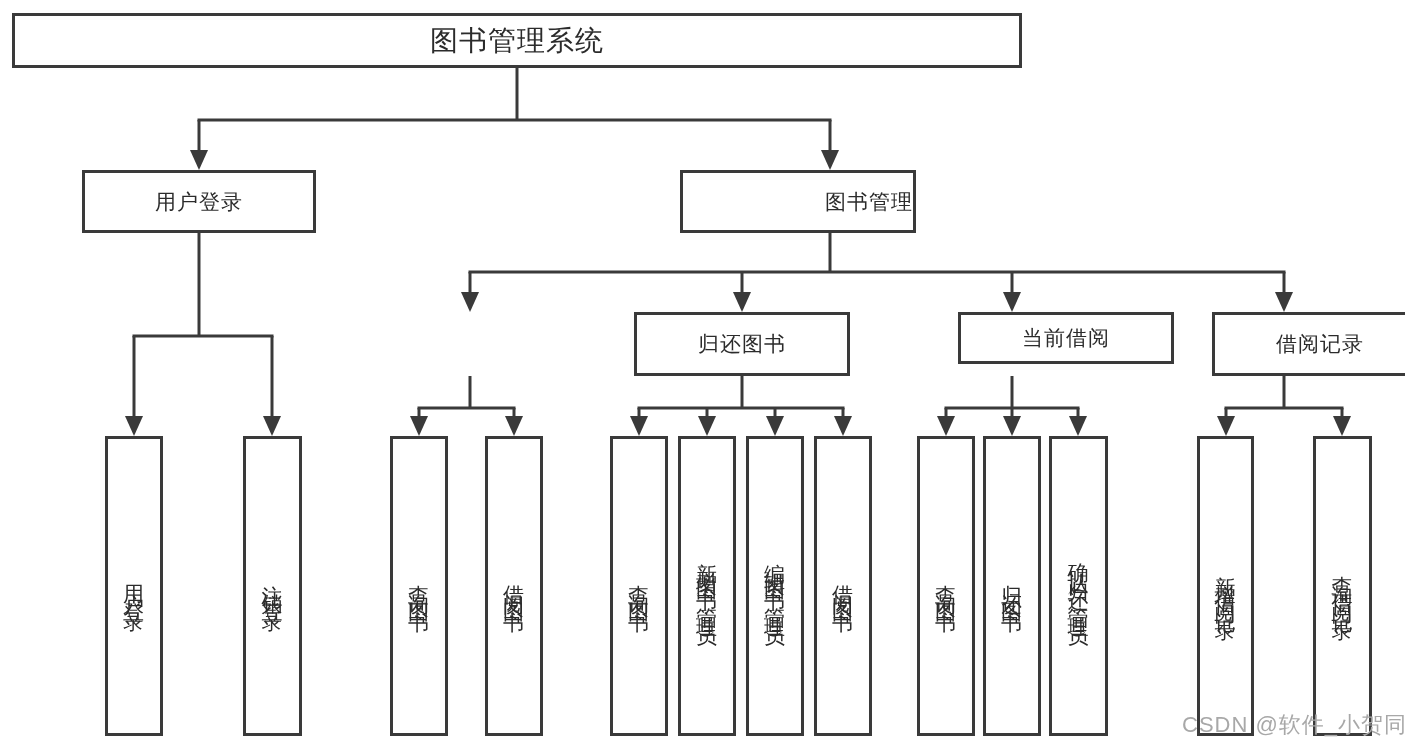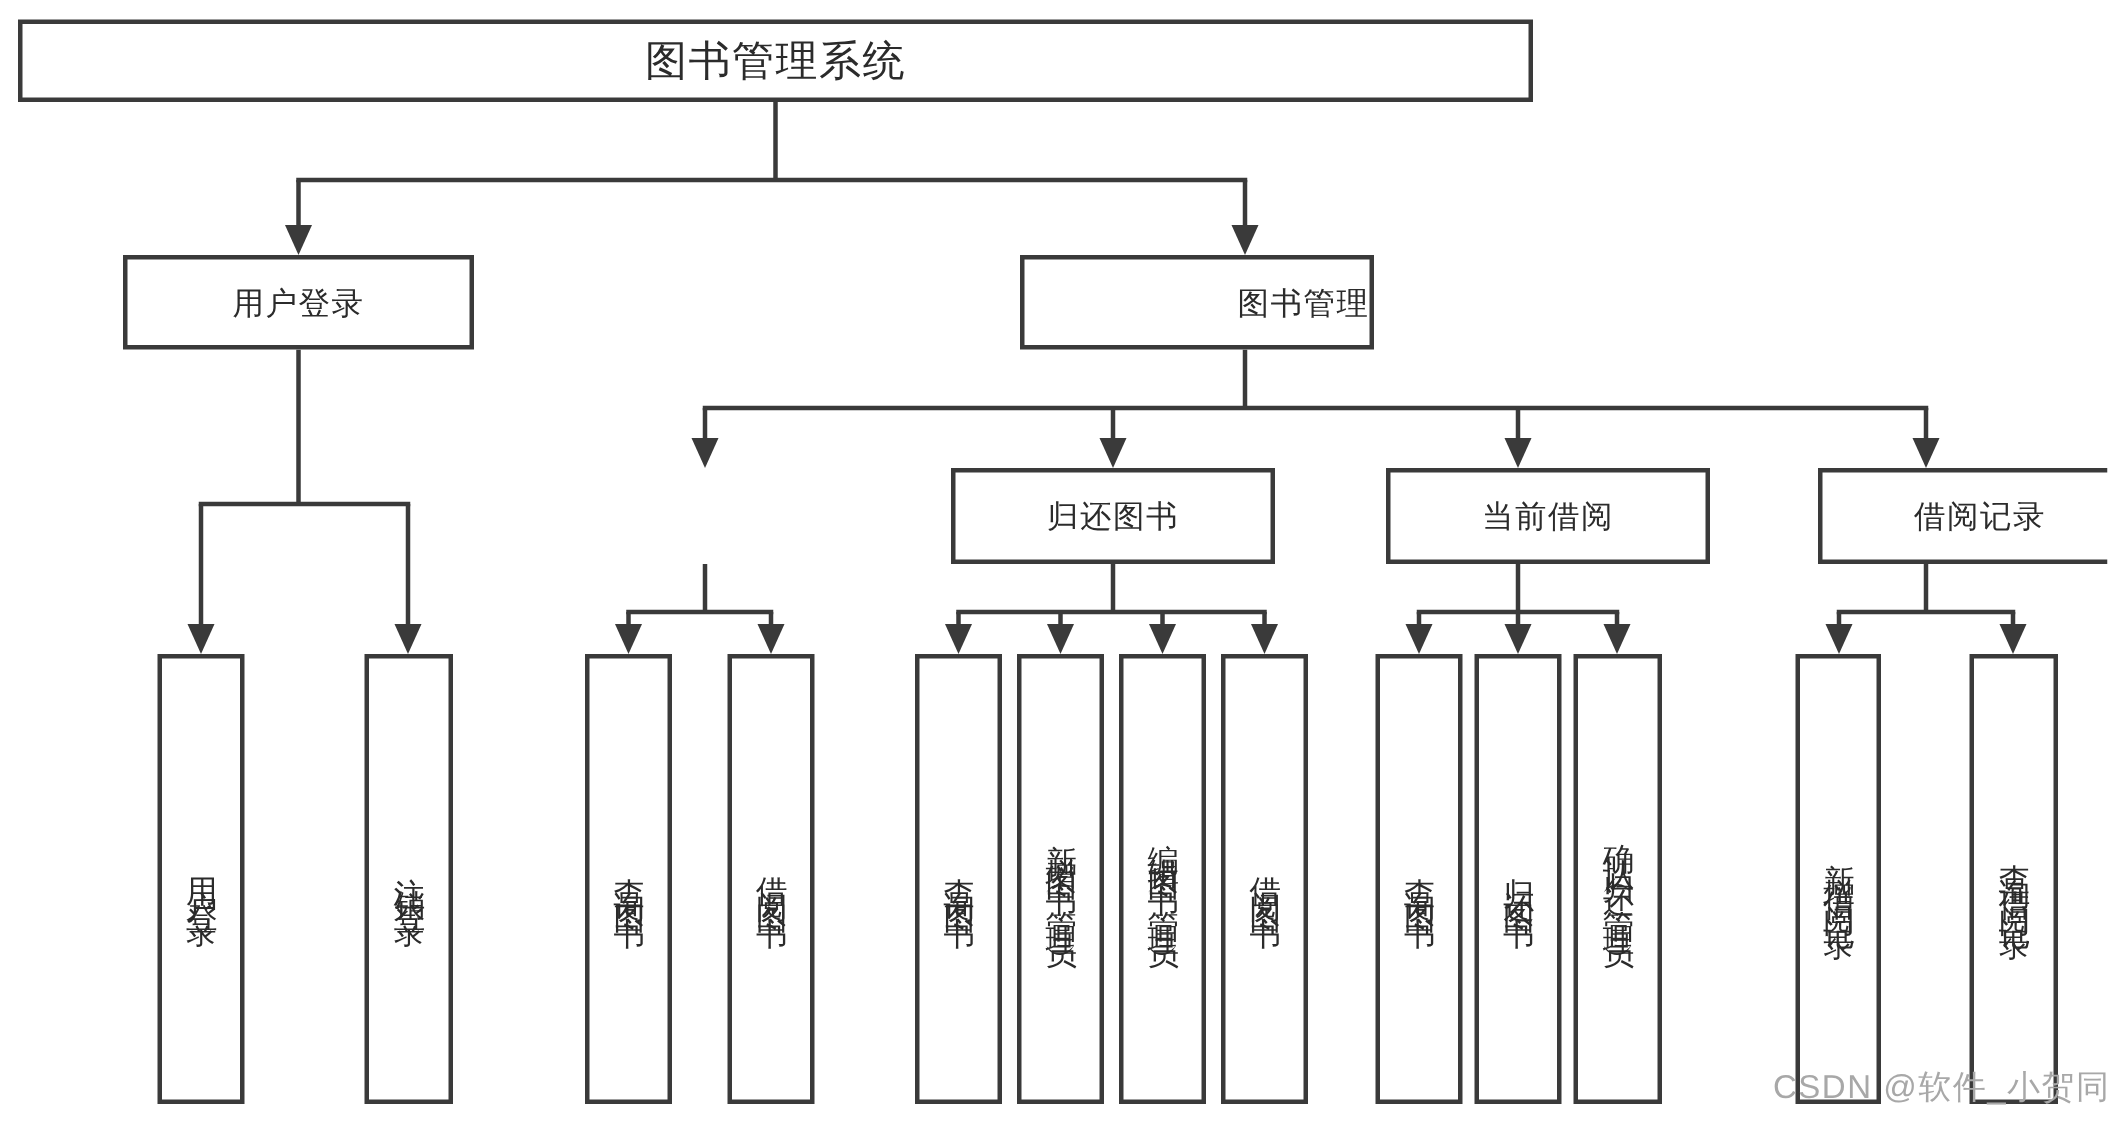--- a/index.html
+++ b/index.html
@@ -147,21 +147,21 @@
   <div class="box" style="left:82px; top:170px; width:234px; height:63px;">
     <span class="node-label">用户登录</span>
   </div>
   <div class="box" style="left:680px; top:170px; width:236px; height:63px;justify-content:flex-end;">
     <span class="node-label">图书管理</span>
   </div>
 
   <div class="box" style="left:634px; top:312px; width:216px; height:64px;">
     <span class="node-label">归还图书</span>
   </div>
-  <div class="box" style="left:924px; top:312px; width:216px; height:64px;">
+  <div class="box" style="left:958px; top:312px; width:216px; height:52px;">
     <span class="node-label">当前借阅</span>
   </div>
   <div class="box" style="left:1212px; top:312px; width:216px; height:64px;">
     <span class="node-label">借阅记录</span>
   </div>
 
   <div class="box vbox" style="left:105px; top:436px; width:58px; height:300px;">
     <span class="node-label">用户登录</span>
   </div>
   <div class="box vbox" style="left:243px; top:436px; width:59px; height:300px;">

